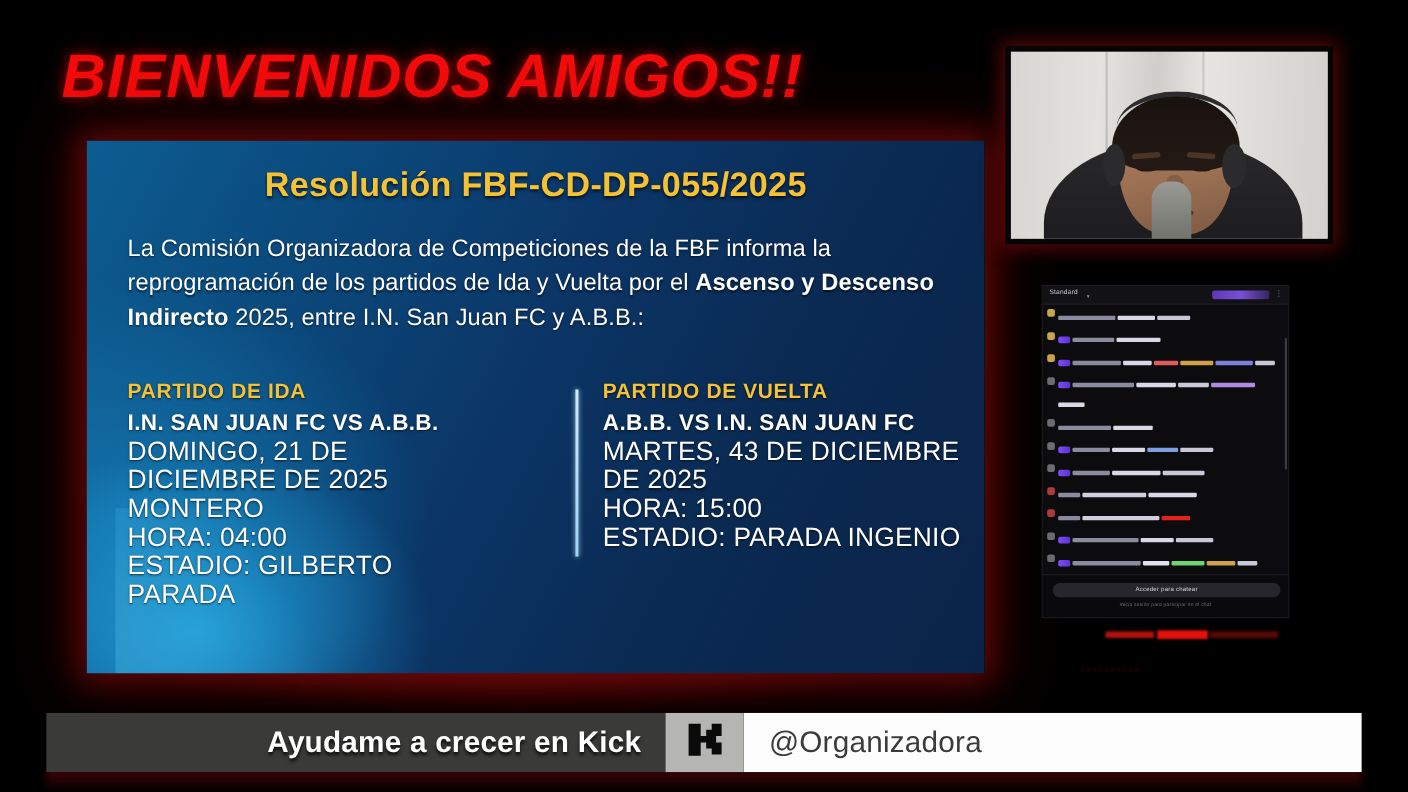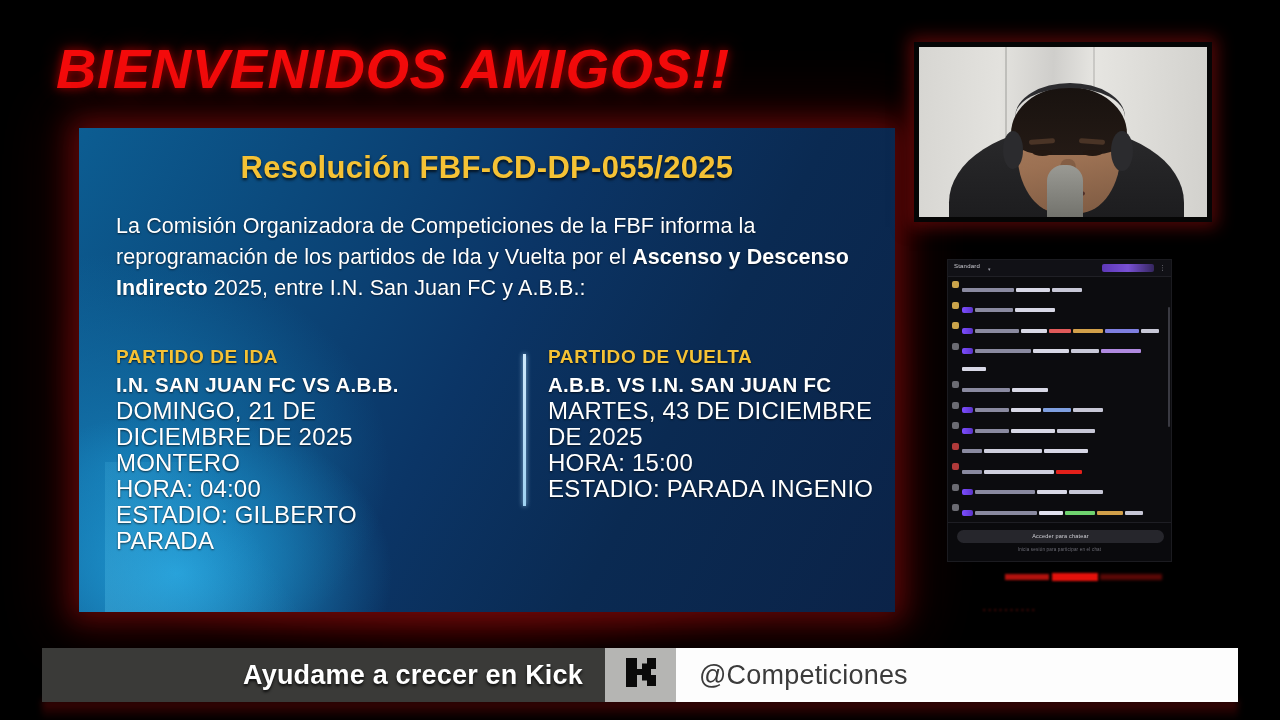--- a/index.html
+++ b/index.html
@@ -374,17 +374,17 @@
   <div class="banner">
     <div class="banner-left">
       <div class="banner-left-txt">Ayudame a crecer en Kick</div>
     </div>
     <div class="banner-logo">
       <svg class="kick-k" viewBox="0 0 40 40">
         <path d="M5 3 h11 v11 h5 V8.5 h5 V3 h9 v11 h-5 v6 h5 v11 h-9 v-5.5 h-5 V20 h-5 v12 H5 Z" fill="#0a0a0a"></path>
       </svg>
     </div>
     <div class="banner-right">
-      <div class="banner-right-txt">@Competiciones</div>
+      <div class="banner-right-txt">@Organizadora</div>
     </div>
   </div>
 
 </div>
 
 </body></html>

